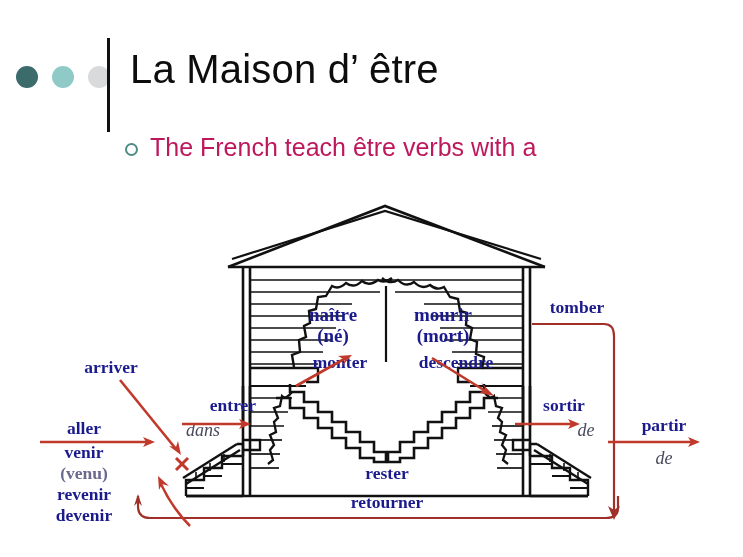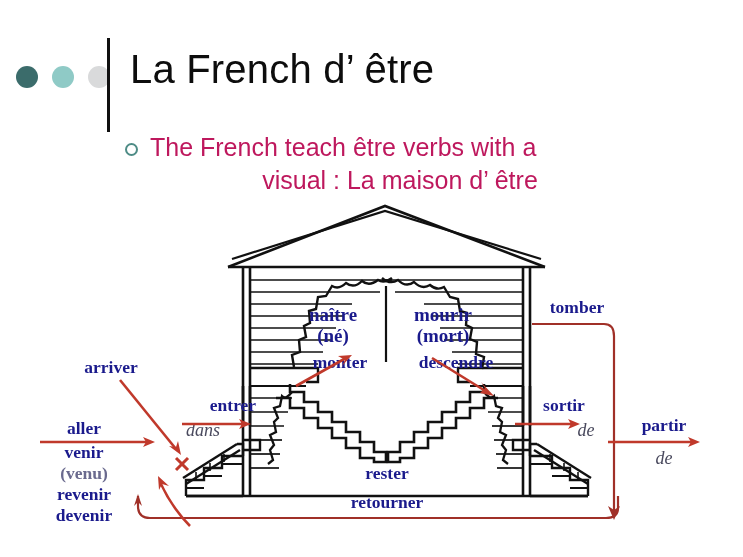--- a/index.html
+++ b/index.html
@@ -38,28 +38,27 @@
 <div id="slide">
 
   <div class="dots">
     <span class="dot" id="d0" style="background: rgb(59, 108, 107);"></span>
     <span class="dot" id="d1" style="background: rgb(143, 202, 198);"></span>
     <span class="dot" id="d2" style="background: rgb(217, 218, 219);"></span>
   </div>
 
   <div class="titlebar"></div>
 
-  <div class="title">La French d’ être</div>
+  <div class="title">La Maison d’ être</div>
 
   <div class="subwrap">
     <div class="subline first">
       <span class="subbullet"></span>
       <span>The French teach être verbs with a</span>
     </div>
-    <div class="subline">visual : La maison d’ être</div>
   </div>
 
   <div id="diagram">
   <svg width="743" height="361" viewBox="0 0 743 361" xmlns="http://www.w3.org/2000/svg">
 
     <g>
       <path class="ln" stroke-width="2.6" d="M228 71 L385 10 L545 71"></path>
       <path class="ln" stroke-width="2.6" d="M228 71 L545 71"></path>
       <path class="ln" stroke-width="2.2" d="M232 63 L385 15 L541 63"></path>
     </g>

